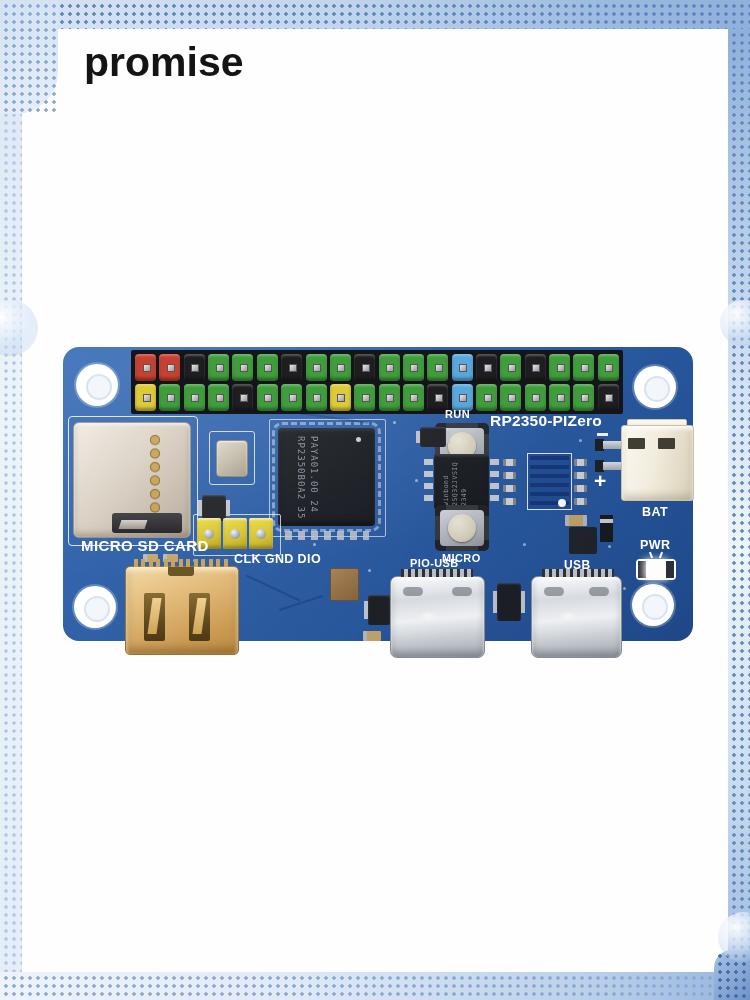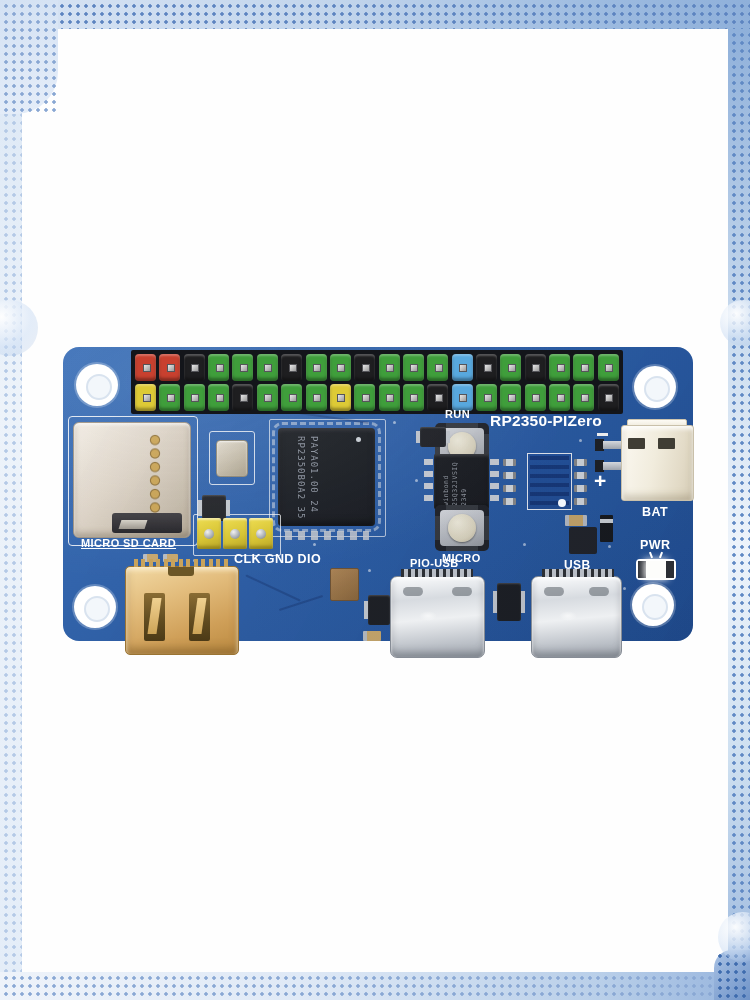--- a/index.html
+++ b/index.html
@@ -60,21 +60,21 @@
   .sd-silk{position:absolute;left:5px;top:69px;width:128px;height:128px;border:1.5px solid rgba(255,255,255,.85);border-radius:4px;}
   .sd-slot{position:absolute;left:10px;top:75px;width:116px;height:114px;border-radius:6px;
     background:linear-gradient(135deg,#f2ece3 0%,#ddd3c5 45%,#c6bba9 80%,#b5a894 100%);
     border:1px solid #9c9080;box-shadow:inset 0 2px 3px rgba(255,255,255,.7), inset 0 -4px 6px rgba(90,75,55,.35);}
   .sd-dots{position:absolute;left:72px;top:10px;width:18px;height:96px;
     background-image:radial-gradient(circle at 9px 7px, #caa24e 3.5px, #8a6b2f 4.6px, transparent 5.6px);
     background-size:18px 13.5px;background-repeat:repeat-y;}
   .sd-mouth{position:absolute;left:38px;bottom:4px;width:70px;height:20px;background:linear-gradient(#3a383c,#1d1c20);border-radius:3px;}
   .sd-spring{position:absolute;left:46px;bottom:8px;width:26px;height:9px;background:linear-gradient(#d8d3c8,#9a948a);transform:skewX(-18deg);}
   .lbl{position:absolute;color:#fff;font-weight:bold;letter-spacing:.4px;z-index:3;white-space:nowrap;}
-  .lbl-sd{left:18px;top:190px;font-size:11px;text-decoration:underline;}
+  .lbl-sd{left:18px;top:190px;font-size:15px;}
   
   .xtal-silk{position:absolute;left:146px;top:84px;width:44px;height:52px;border:1px solid rgba(255,255,255,.8);border-radius:3px;}
   .xtal{position:absolute;left:153px;top:93px;width:30px;height:35px;border-radius:4px;border:1px solid #8d8672;
     background:linear-gradient(145deg,#e4ddcf,#c6bda9 55%,#a99f89);box-shadow:inset 0 1px 2px rgba(255,255,255,.8);}
   
   .mcu-silk{position:absolute;left:206px;top:72px;width:115px;height:116px;border:1px solid rgba(255,255,255,.65);border-radius:2px;}
   .mcu{position:absolute;left:215px;top:81px;width:97px;height:98px;background:#14171c;border-radius:4px;
     outline:3px dashed rgba(215,222,232,.55);outline-offset:3px;
     box-shadow:inset 0 2px 4px rgba(255,255,255,.12), inset 0 -4px 6px rgba(0,0,0,.6);}
   .mcu-text{position:absolute;left:16px;top:8px;height:84px;writing-mode:vertical-lr;
@@ -195,20 +195,21 @@
 <div class="strip frame-left dots"></div>
 <div class="strip frame-right dots"></div>
 <div class="strip frame-bottom dots"></div>
 <div class="strip corner-tl dots"></div>
 <div class="strip corner-br dots"></div>
 <div class="bubble b1"></div>
 <div class="bubble b2"></div>
 <div class="bubble b3"></div>
 
 <div class="panel">
+  <div class="brand">promise</div>
 
   <div class="board">
 
     <div class="hole" style="left:13px;top:17px;">
         <div class="inner"></div>
       </div>
     <div class="hole" style="left:571px;top:19px;">
         <div class="inner"></div>
       </div>
     <div class="hole" style="left:11px;top:239px;">

